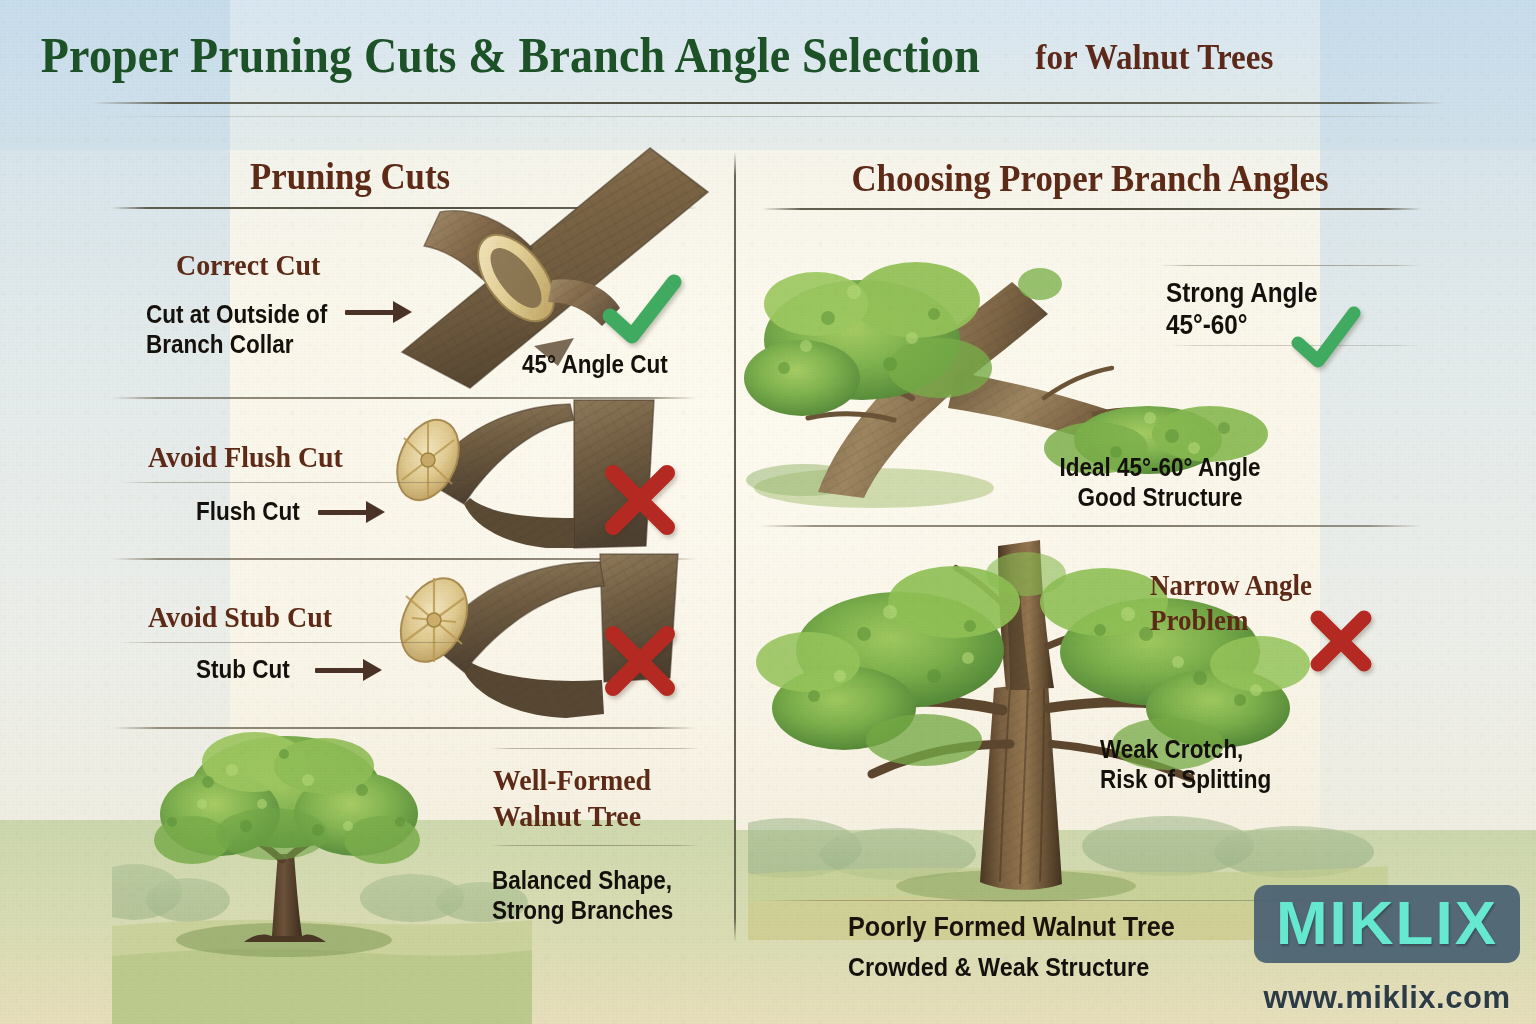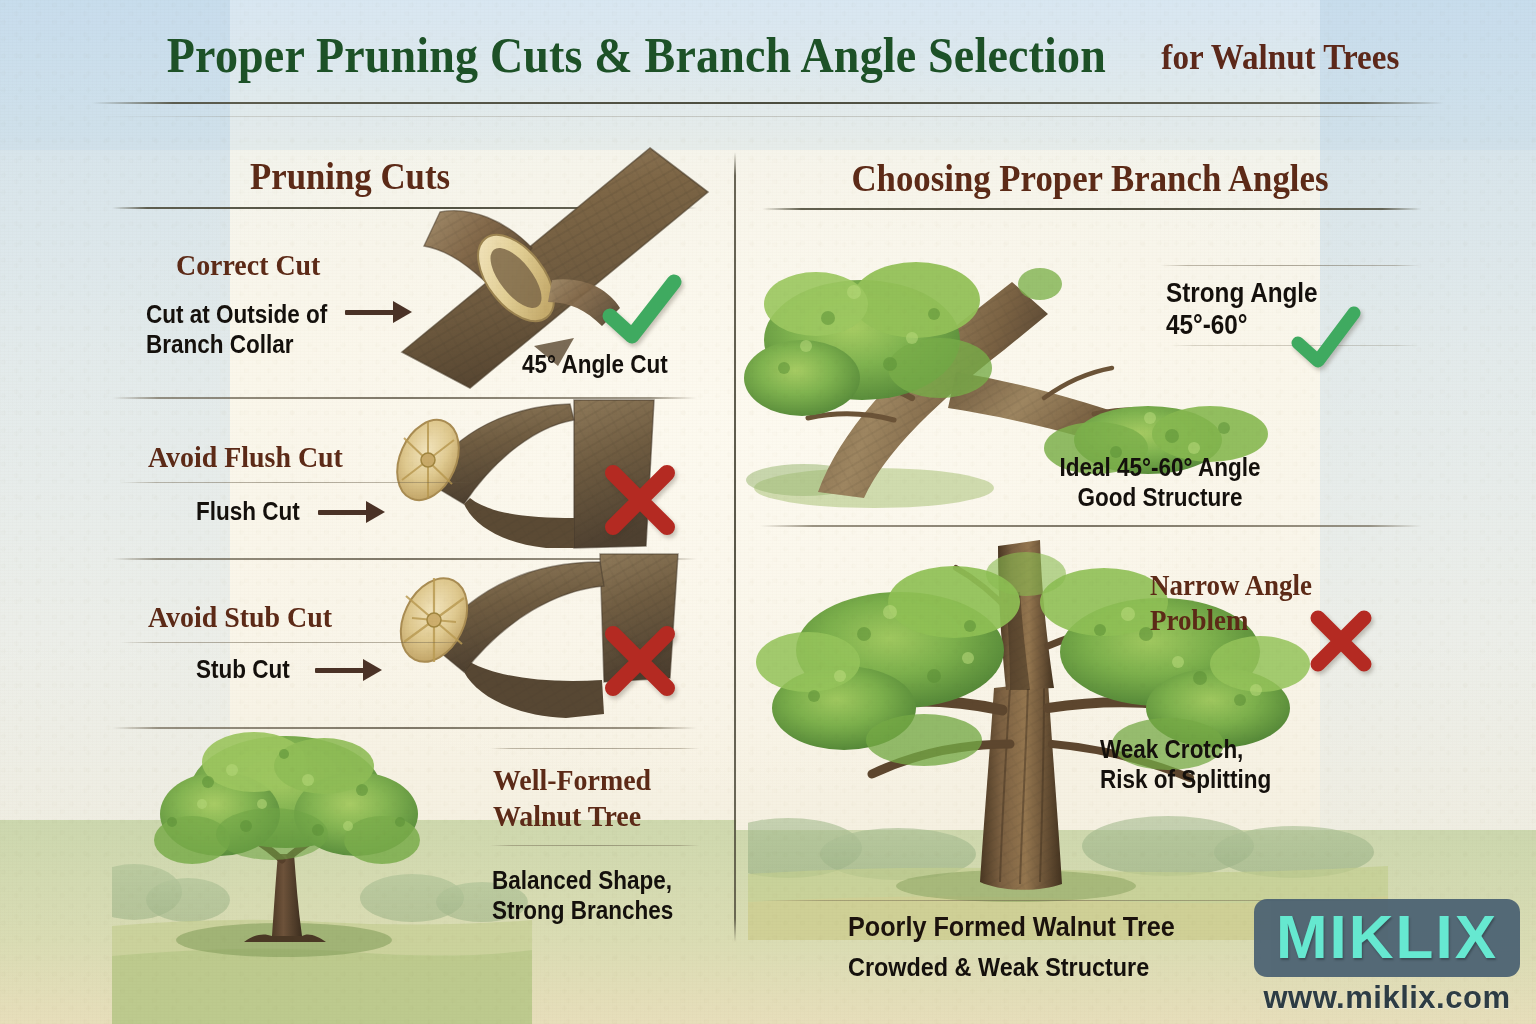--- a/index.html
+++ b/index.html
@@ -31,21 +31,21 @@
       radial-gradient(circle at 20% 30%, rgba(190,175,140,.10) 0 2px, transparent 3px),
       radial-gradient(circle at 70% 65%, rgba(190,175,140,.09) 0 2px, transparent 3px);
     background-size: auto, auto, 17px 17px, 23px 21px;
     mix-blend-mode: multiply;
   }
   .layer { position: absolute; }
 
   
   #title-bar {
     position: absolute; top: 26px; left: 0; right: 0;
-    text-align: center;
+    text-align: left;
     z-index: 6;
   }
   #title-bar .t-main {
     font-family: "Liberation Serif", serif;
     font-weight: bold;
     font-size: 50px;
     letter-spacing: .2px;
     color: #1d5127;
     transform: scaleX(.92);
     display: inline-block;
@@ -158,21 +158,21 @@
     line-height: .97;
     display: block;
     text-shadow: 1px 2px 2px rgba(20,30,40,.45);
   }
   #wm-url {
     font-family: "Liberation Sans", sans-serif;
     font-weight: bold;
     font-size: 31px;
     color: #2d3c44;
     letter-spacing: .5px;
-    margin-top: 3px;
+    margin-top: 17px;
     text-shadow: 0 1px 1px rgba(255,255,255,.5);
   }
   svg { display: block; }
 </style>
 </head>
 <body>
 
 <div id="poster">
 
   <svg class="layer" style="left:0;top:0;" width="1536" height="1024">

